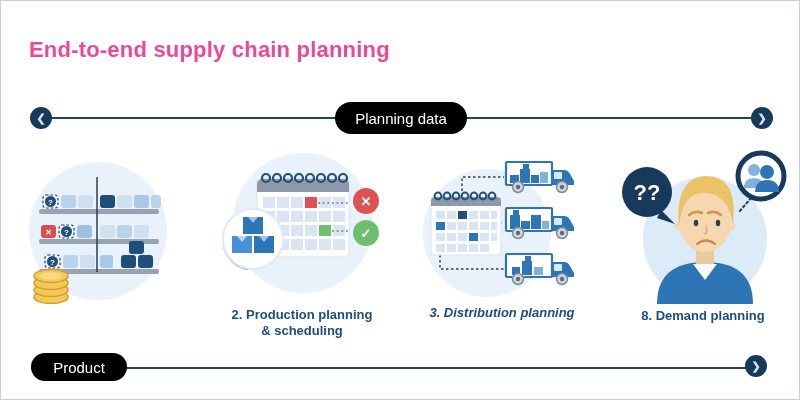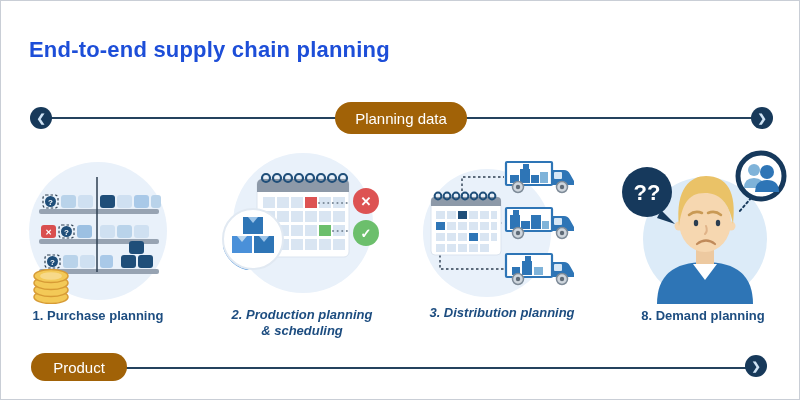--- a/index.html
+++ b/index.html
@@ -1,43 +1,43 @@
 <!DOCTYPE html>
 <html><head>
 <meta charset="utf-8">
 <style>
   html,body{margin:0;padding:0;background:#ffffff;}
   .canvas{position:relative;width:800px;height:400px;box-sizing:border-box;
           border:1px solid #c9ced6;background:#ffffff;overflow:hidden;
           font-family:"Liberation Sans",sans-serif;}
   .title{position:absolute;left:28px;top:36px;font-size:22px;font-weight:bold;
-         color:#1d4ed8;letter-spacing:.2px;}
+         color:#ec4899;letter-spacing:.2px;}
   .flow-line{position:absolute;height:0;border-top:2px solid #24425e;}
   .top-line{left:48px;top:116px;width:704px;}
   .bottom-line{left:124px;top:366px;width:622px;}
   .arrow-node{position:absolute;width:22px;height:22px;border-radius:50%;
               background:#17395a;color:#cfe3f5;display:flex;align-items:center;
               justify-content:center;font-size:11px;font-weight:bold;line-height:1;}
   .node-top-left{left:29px;top:106px;}
   .node-top-right{left:750px;top:106px;}
   .node-bottom-right{left:744px;top:354px;}
-  .pill{position:absolute;background:#a16207;color:#ffffff;display:flex;
+  .pill{position:absolute;background:#000000;color:#ffffff;display:flex;
         align-items:center;justify-content:center;border-radius:17px;
         font-size:15px;z-index:2;}
   .pill-planning{left:334px;top:101px;width:132px;height:32px;}
   .pill-product{left:30px;top:352px;width:96px;height:28px;}
   .stage{position:absolute;width:190px;display:flex;flex-direction:column;
          align-items:center;}
   #stage-1{left:2px;top:158px;}
   #stage-2{left:206px;top:150px;}
   #stage-3{left:406px;top:148px;font-style:italic;}
   #stage-4{left:607px;top:145px;}
   .stage-caption{margin-top:4px;font-size:13px;font-weight:bold;color:#1d4d80;
                  text-align:center;line-height:1.25;white-space:nowrap;}
-  .caption-wrap{white-space:normal;max-width:150px;font-style:italic;}
+  .caption-wrap{white-space:normal;max-width:150px;}
   .canvas svg{display:block;}
   .canvas svg text{font-family:"Liberation Sans",sans-serif;font-weight:bold;}
 </style>
 </head>
 <body>
 
 <div class="canvas">
 
   <div class="title">End-to-end supply chain planning</div>
 
@@ -89,21 +89,20 @@
       <rect x="115" y="96" width="15" height="13" rx="3" fill="#1f4e79"></rect>
 
       <g>
         <ellipse cx="28" cy="138" rx="17" ry="6.5" fill="#f3c957" stroke="#d79b35" stroke-width="1.5"></ellipse>
         <ellipse cx="28" cy="131" rx="17" ry="6.5" fill="#f3c957" stroke="#d79b35" stroke-width="1.5"></ellipse>
         <ellipse cx="28" cy="124" rx="17" ry="6.5" fill="#f3c957" stroke="#d79b35" stroke-width="1.5"></ellipse>
         <ellipse cx="28" cy="117" rx="17" ry="6.5" fill="#f3c957" stroke="#d79b35" stroke-width="1.5"></ellipse>
         <ellipse cx="28" cy="117" rx="11" ry="3.8" fill="#f7d98a"></ellipse>
       </g>
     </svg>
-    <div class="stage-caption">1. Purchase planning</div>
   </div>
 
   <div class="stage" id="stage-2">
     <svg width="178" height="152" viewBox="0 0 178 152">
       <circle cx="90" cy="72" r="70" fill="#e9f1fa"></circle>
       <rect x="44" y="28" width="92" height="78" rx="5" fill="#ffffff" stroke="#dbe4ef"></rect>
       <path d="M44,33 a5,5 0 0 1 5,-5 h82 a5,5 0 0 1 5,5 v8 h-92 z" fill="#8d99a8"></path>
       <g fill="none" stroke="#1f4e79" stroke-width="2.2">
         <circle cx="53" cy="27" r="4"></circle>
           <circle cx="64" cy="27" r="4"></circle>

